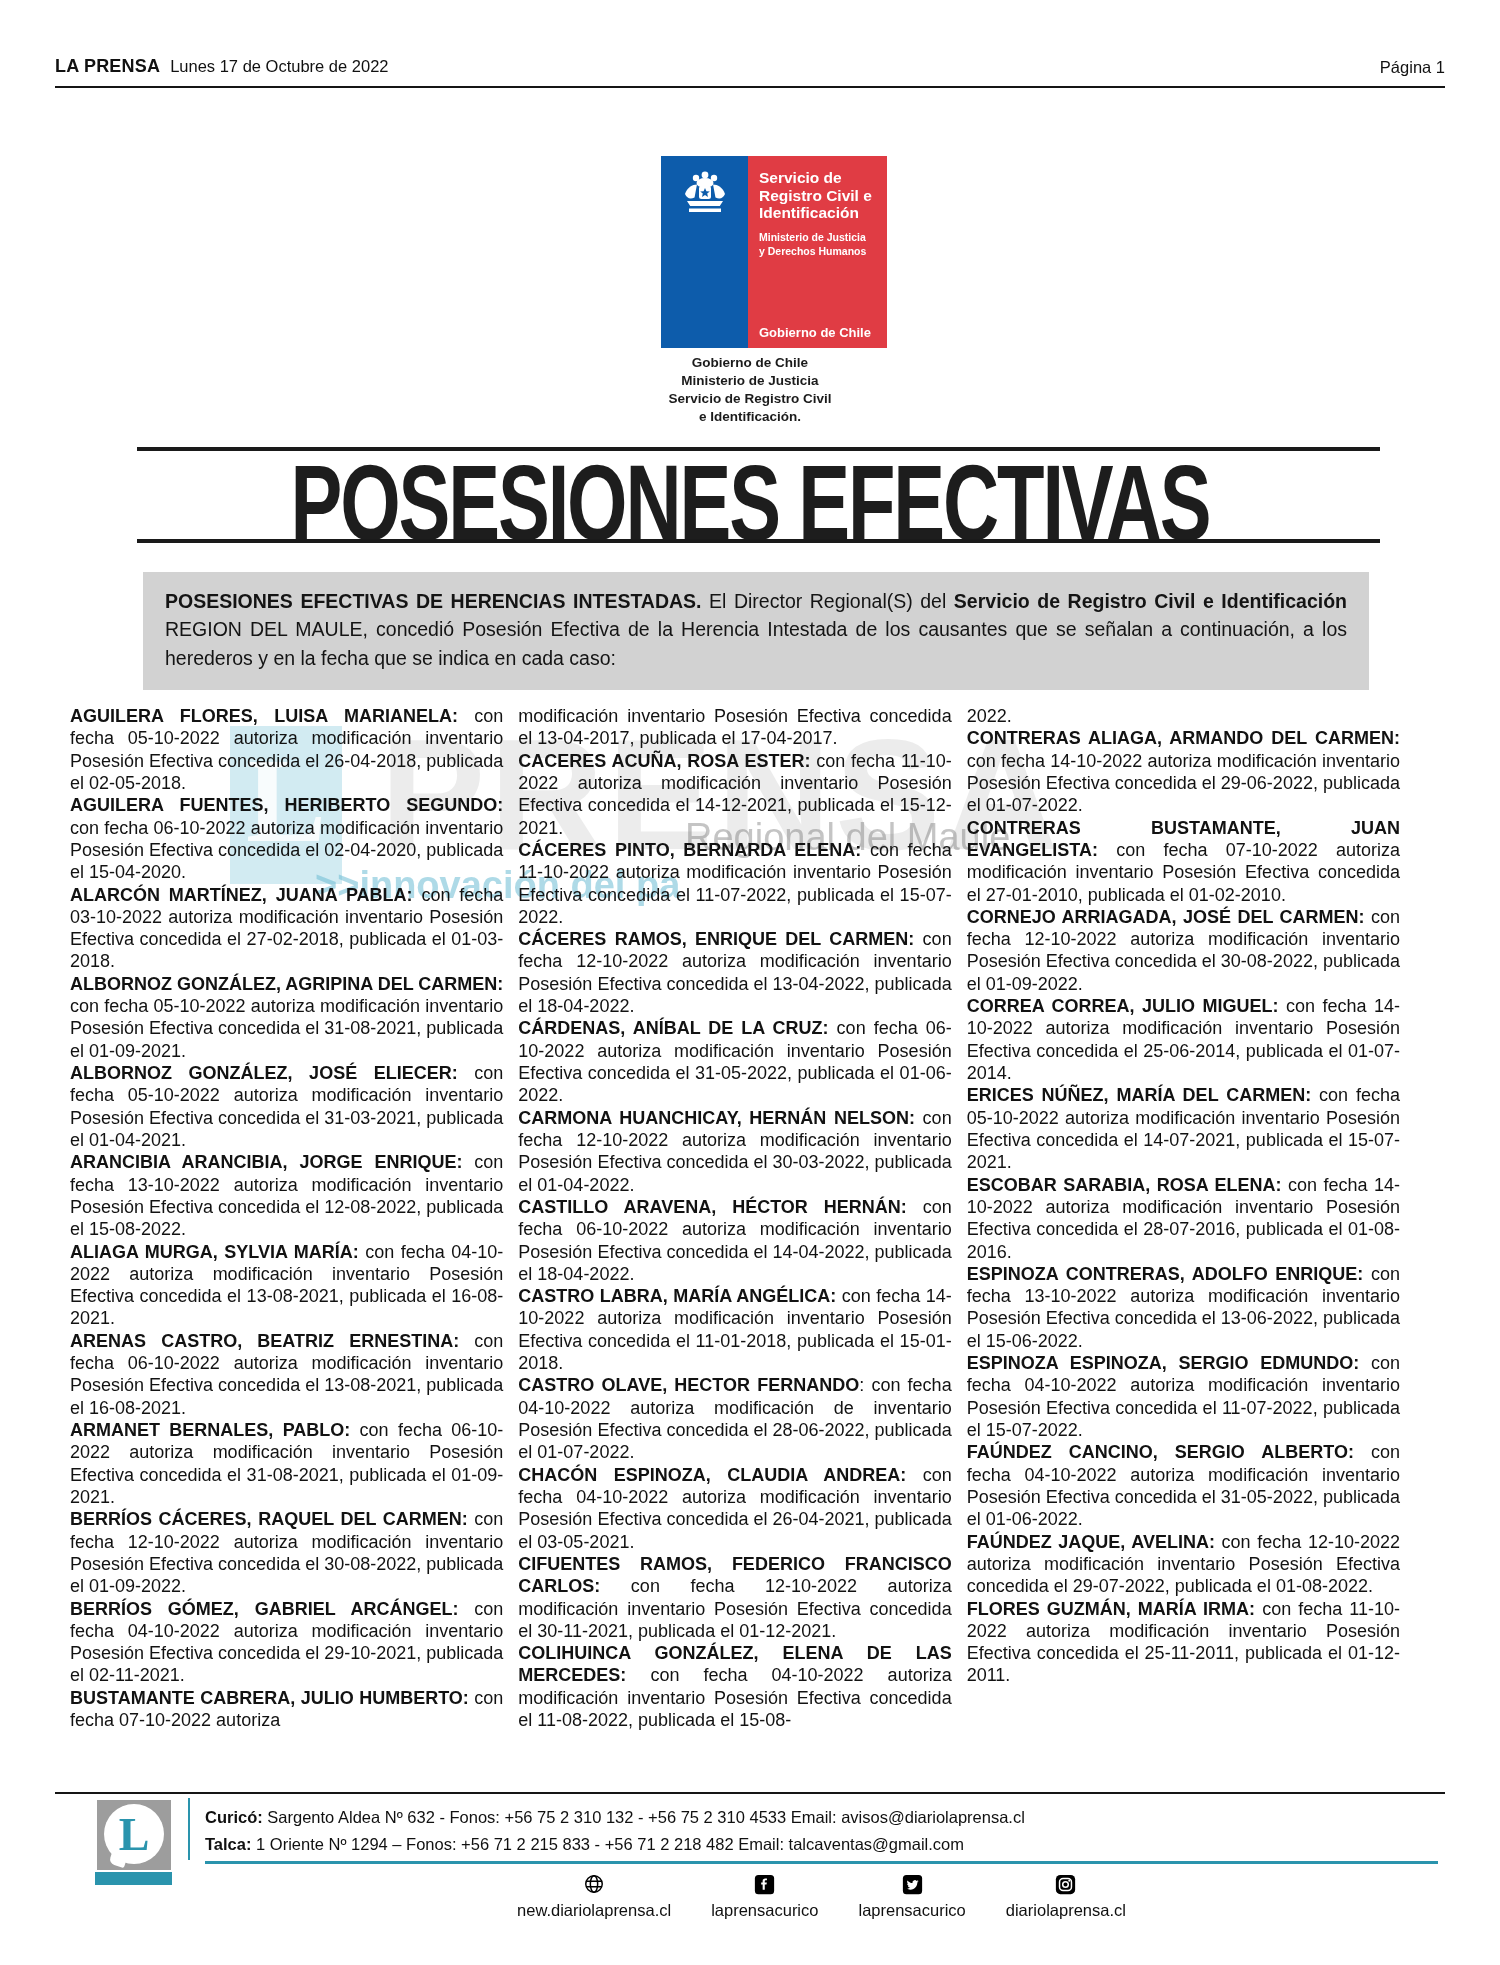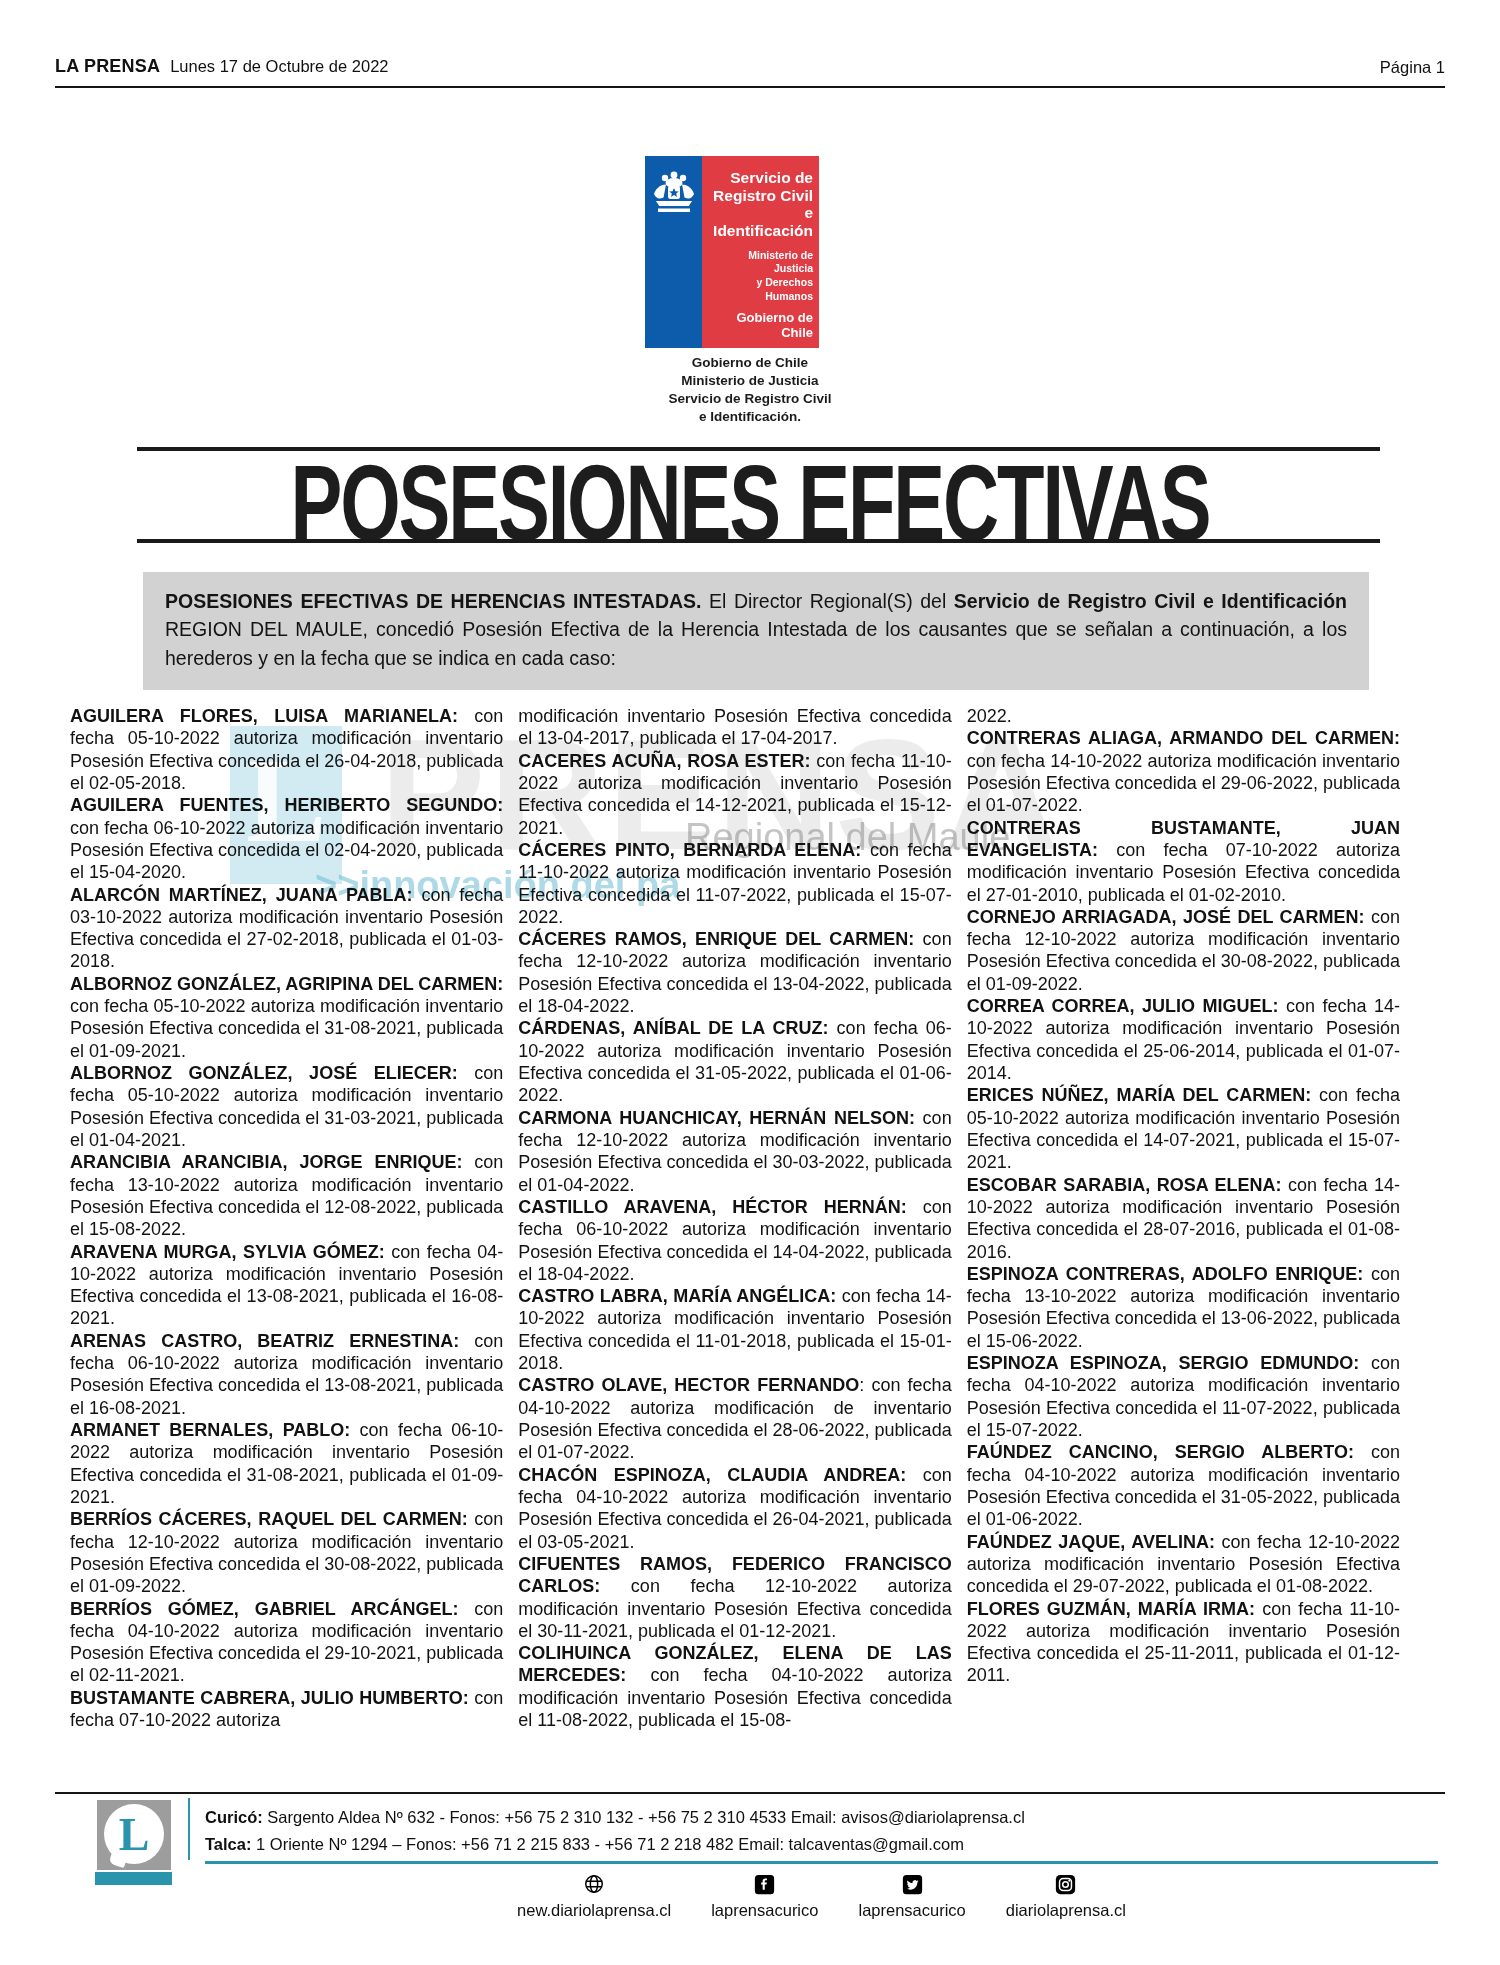--- a/index.html
+++ b/index.html
@@ -8,21 +8,21 @@
     position:relative; width:1500px; height:1965px; background:#fff;
     font-family:"Liberation Sans", sans-serif; color:#111; overflow:hidden;
   }
   
   .header { position:absolute; left:55px; right:55px; top:56px; display:flex; justify-content:space-between; align-items:flex-end; }
   .masthead { font-size:18px; font-weight:bold; letter-spacing:.2px; }
   .head-date { font-size:16.5px; font-weight:normal; margin-left:10px; }
   .head-page { font-size:16.5px; }
   .header-rule { position:absolute; left:55px; right:55px; top:86px; height:2px; background:#151515; }
   
-  .gov-logo { position:absolute; left:645px; top:156px; width:174px; height:192px; display:flex;text-align:right; }
+  .gov-logo { position:absolute; left:661px; top:156px; width:226px; height:192px; display:flex; }
   .gov-blue { width:87px; background:#0d5cab; position:relative; }
   .gov-crest { position:absolute; left:50%; top:14px; transform:translateX(-50%); }
   .gov-red { flex:1; background:#e03c44; color:#fff; display:flex; flex-direction:column; padding:13px 6px 8px 11px; }
   .gov-main { font-size:15.5px; font-weight:bold; line-height:1.14; }
   .gov-ministry { margin-top:9px; font-size:10.5px; font-weight:bold; line-height:1.3; }
   .gov-bottom { margin-top:auto; font-size:13px; font-weight:bold; }
   
   .logo-caption { position:absolute; left:0; right:0; top:354px; text-align:center; font-size:13.5px; font-weight:bold; line-height:1.34; color:#1b1b1b; }
   
   .rule-top    { position:absolute; left:137px; width:1243px; top:447px; height:4px; background:#1a1a1a; }
@@ -135,21 +135,21 @@
   </div>
 
   <div class="columns">
     <div class="col">
         <p class="entry"><b>AGUILERA FLORES, LUISA MARIANELA:</b> con fecha 05-10-2022 autoriza modificación inventario Posesión Efectiva concedida el 26-04-2018, publicada el 02-05-2018.</p>
         <p class="entry"><b>AGUILERA FUENTES, HERIBERTO SEGUNDO:</b> con fecha 06-10-2022 autoriza modificación inventario Posesión Efectiva concedida el 02-04-2020, publicada el 15-04-2020.</p>
         <p class="entry"><b>ALARCÓN MARTÍNEZ, JUANA PABLA:</b> con fecha 03-10-2022 autoriza modificación inventario Posesión Efectiva concedida el 27-02-2018, publicada el 01-03-2018.</p>
         <p class="entry"><b>ALBORNOZ GONZÁLEZ, AGRIPINA DEL CARMEN:</b> con fecha 05-10-2022 autoriza modificación inventario Posesión Efectiva concedida el 31-08-2021, publicada el 01-09-2021.</p>
         <p class="entry"><b>ALBORNOZ GONZÁLEZ, JOSÉ ELIECER:</b> con fecha 05-10-2022 autoriza modificación inventario Posesión Efectiva concedida el 31-03-2021, publicada el 01-04-2021.</p>
         <p class="entry"><b>ARANCIBIA ARANCIBIA, JORGE ENRIQUE:</b> con fecha 13-10-2022 autoriza modificación inventario Posesión Efectiva concedida el 12-08-2022, publicada el 15-08-2022.</p>
-        <p class="entry"><b>ARAVENA MURGA, SYLVIA GÓMEZ:</b> con fecha 04-10-2022 autoriza modificación inventario Posesión Efectiva concedida el 13-08-2021, publicada el 16-08-2021.</p>
+        <p class="entry"><b>ALIAGA MURGA, SYLVIA MARÍA:</b> con fecha 04-10-2022 autoriza modificación inventario Posesión Efectiva concedida el 13-08-2021, publicada el 16-08-2021.</p>
         <p class="entry"><b>ARENAS CASTRO, BEATRIZ ERNESTINA:</b> con fecha 06-10-2022 autoriza modificación inventario Posesión Efectiva concedida el 13-08-2021, publicada el 16-08-2021.</p>
         <p class="entry"><b>ARMANET BERNALES, PABLO:</b> con fecha 06-10-2022 autoriza modificación inventario Posesión Efectiva concedida el 31-08-2021, publicada el 01-09-2021.</p>
         <p class="entry"><b>BERRÍOS CÁCERES, RAQUEL DEL CARMEN:</b> con fecha 12-10-2022 autoriza modificación inventario Posesión Efectiva concedida el 30-08-2022, publicada el 01-09-2022.</p>
         <p class="entry"><b>BERRÍOS GÓMEZ, GABRIEL ARCÁNGEL:</b> con fecha 04-10-2022 autoriza modificación inventario Posesión Efectiva concedida el 29-10-2021, publicada el 02-11-2021.</p>
         <p class="entry"><b>BUSTAMANTE CABRERA, JULIO HUMBERTO:</b> con fecha 07-10-2022 autoriza</p>
       </div>
     <div class="col">
         <p class="entry">modificación inventario Posesión Efectiva concedida el 13-04-2017, publicada el 17-04-2017.</p>
         <p class="entry"><b>CACERES ACUÑA, ROSA ESTER:</b> con fecha 11-10-2022 autoriza modificación inventario Posesión Efectiva concedida el 14-12-2021, publicada el 15-12-2021.</p>
         <p class="entry"><b>CÁCERES PINTO, BERNARDA ELENA:</b> con fecha 11-10-2022 autoriza modificación inventario Posesión Efectiva concedida el 11-07-2022, publicada el 15-07-2022.</p>

